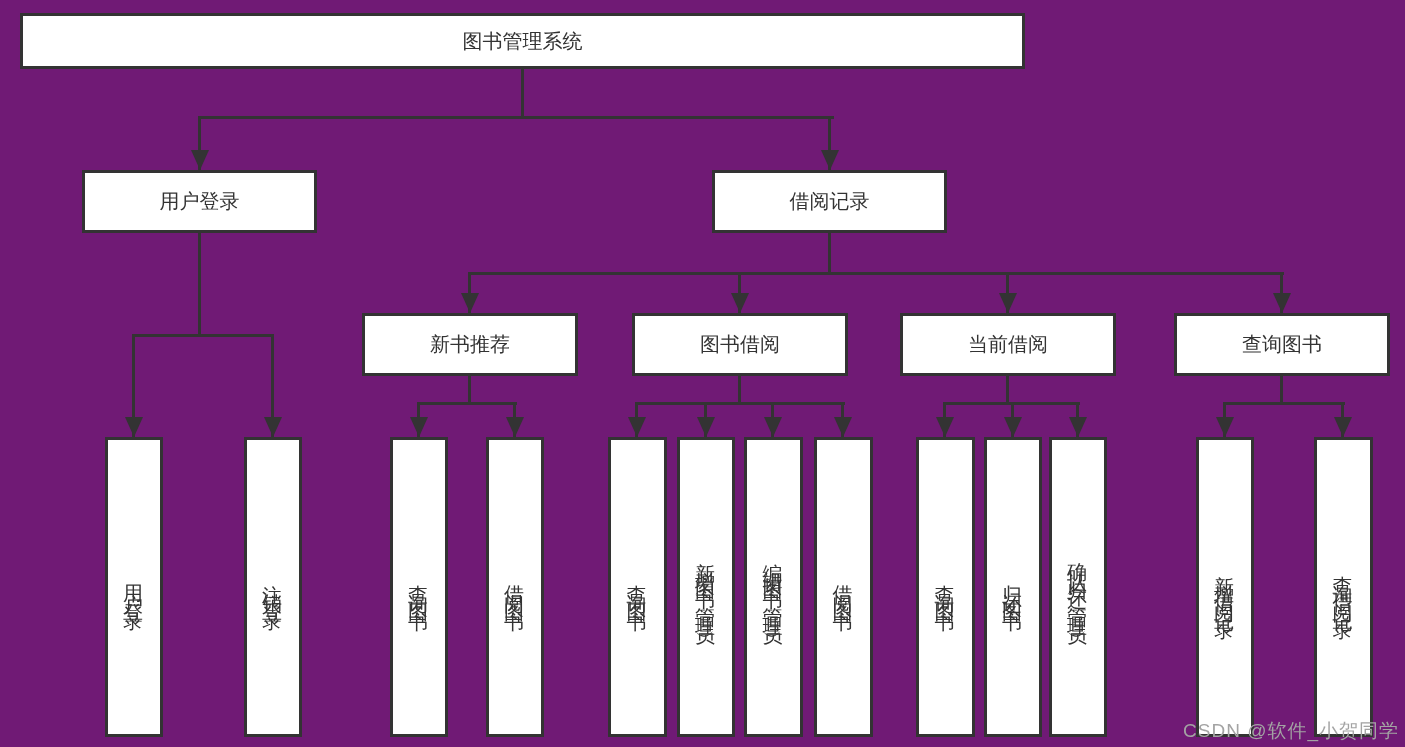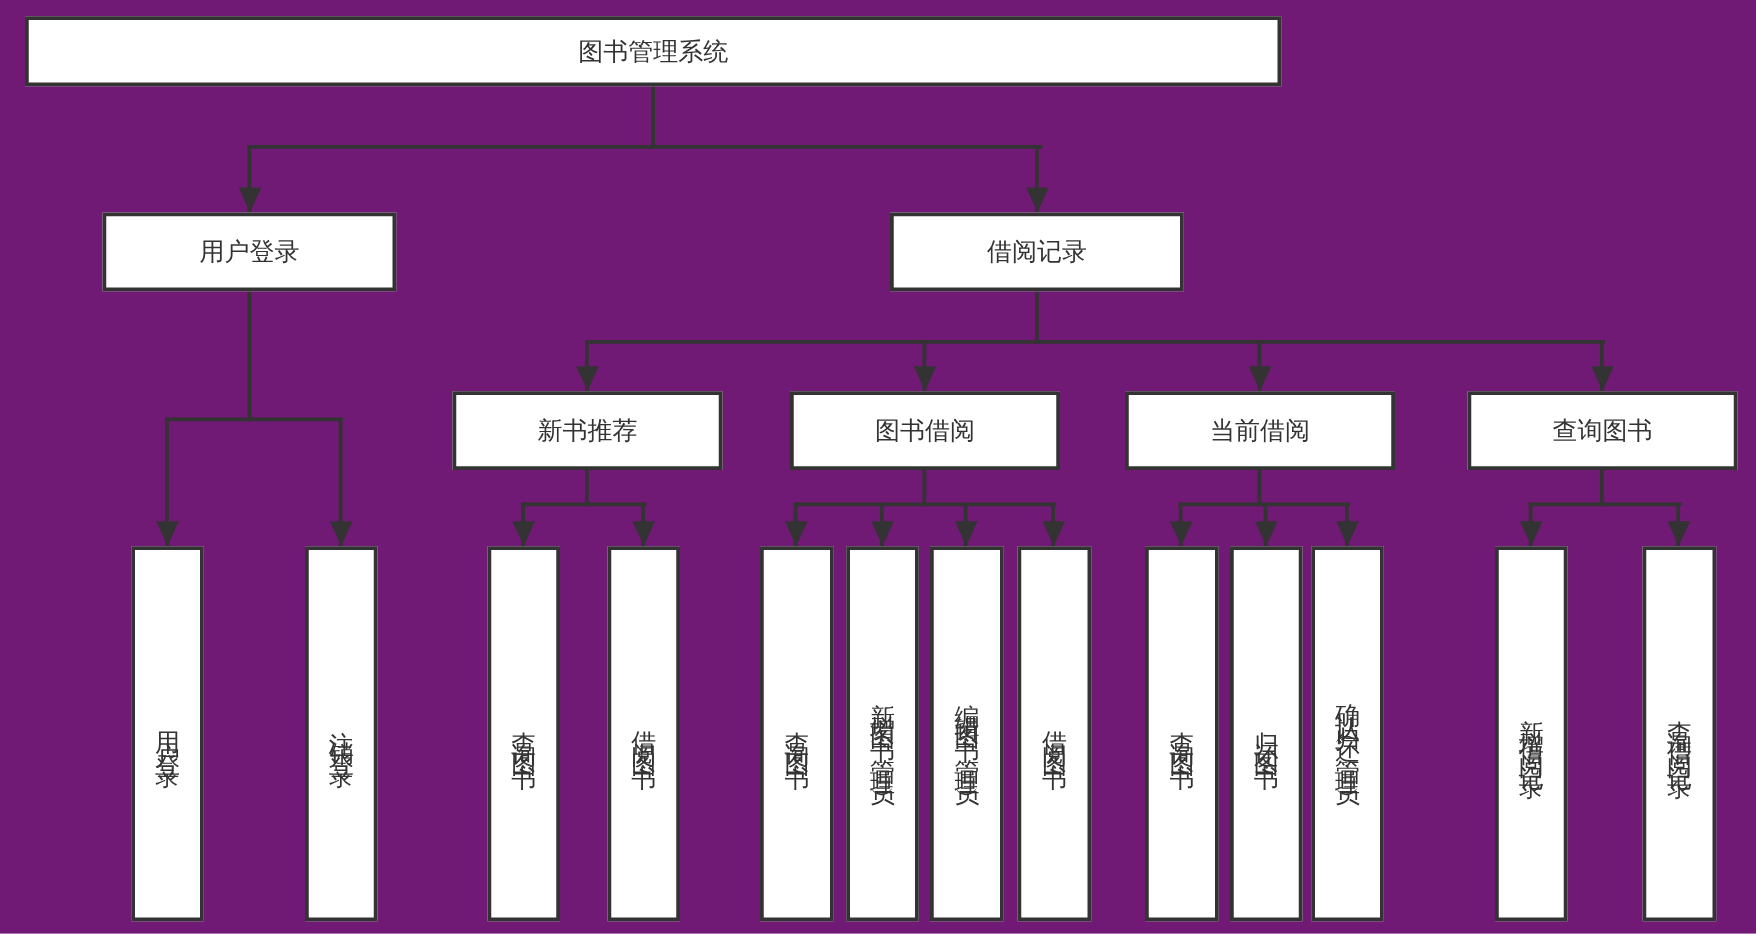--- a/index.html
+++ b/index.html
@@ -167,14 +167,15 @@
   <div class="arrow" style="left:635px;top:402px;height:35px"></div>
   <div class="arrow" style="left:704px;top:402px;height:35px"></div>
   <div class="arrow" style="left:771px;top:402px;height:35px"></div>
   <div class="arrow" style="left:841px;top:402px;height:35px"></div>
   <div class="arrow" style="left:943px;top:402px;height:35px"></div>
   <div class="arrow" style="left:1011px;top:402px;height:35px"></div>
   <div class="arrow" style="left:1076px;top:402px;height:35px"></div>
   <div class="arrow" style="left:1223px;top:402px;height:35px"></div>
   <div class="arrow" style="left:1341px;top:402px;height:35px"></div>
 
+  <div class="watermark">CSDN @软件_小贺同学</div>
 
 </div>
 
 </body></html>

